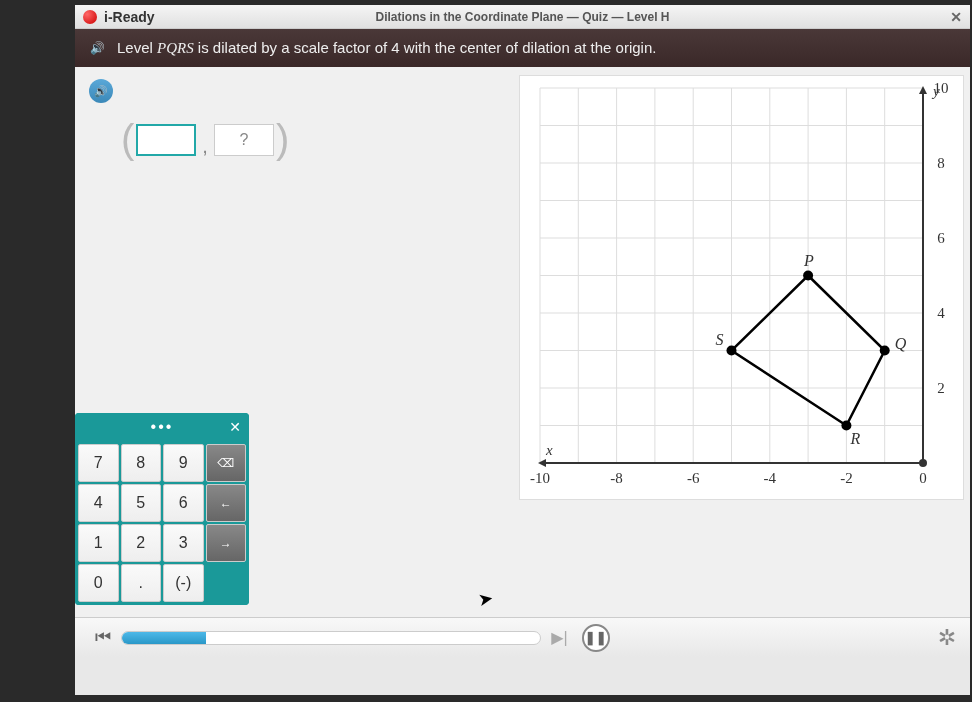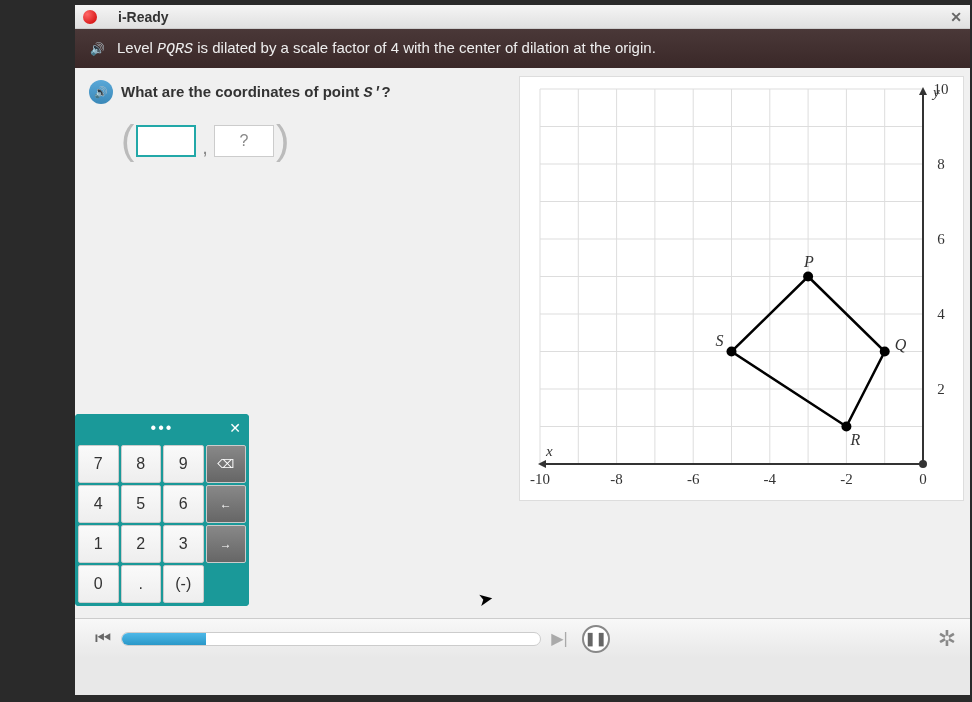--- a/index.html
+++ b/index.html
@@ -24,21 +24,21 @@
       align-items: center;
       height: 24px;
       background: linear-gradient(#f5f5f5, #e0e0e0);
       border-bottom: 1px solid #ccc;
       padding: 0 8px;
       position: relative;
     }
     .logo-area {
       display: flex;
       align-items: center;
-      gap: 18px;
+      gap: 4px;
       font-weight: bold;
       font-size: 14px;
       color: #333;
     }
     .logo-dot {
       width: 14px; height: 14px; border-radius: 50%;
       background: radial-gradient(circle at 30% 30%, #ff6666, #cc0000);
       margin-right: 3px;
     }
     .title-text {
@@ -246,47 +246,45 @@
     .cursor {
       position: absolute;
       top: 588px;
       left: 478px;
       font-size: 18px;
       color: black;
       transform: rotate(-10deg);
       pointer-events: none;
       z-index: 100;
     }
-    .italic-var { font-style: italic; font-family: Liberation Mono, monospace; }
+    .italic-var { font-style: italic; font-family: Liberation Serif, serif; }
   </style>
 </head>
 <body>
 
 <div class="app-container">
   <div class="title-bar">
     <div class="logo-area">
       <span class="logo-dot"></span>
       <span>i-Ready</span>
     </div>
+    <div class="title-text">Dilations in the Coordinate Plane — Quiz — Level H</div>
     <div class="close-btn">✕</div>
   </div>
 
   <div class="problem-bar">
     <span class="audio-icon">🔊</span>
     <span>
       <span>Level </span><span class="italic-var">PQRS</span><span> is dilated by a scale factor of 4 with the center of dilation at the origin.</span>
     </span>
   </div>
 
   <div class="content">
     <div class="question">
       <span class="audio-btn">🔊</span>
-      <span>
-        <span>What are the coordinates of point </span><span class="italic-var">S′</span><span>?</span>
-      </span>
     </div>
 
     <div class="answer-input">
       <span class="paren">(</span>
       <div class="input-box"></div>
       <span class="comma">,</span>
       <div class="input-box second">?</div>
       <span class="paren">)</span>
     </div>
 

